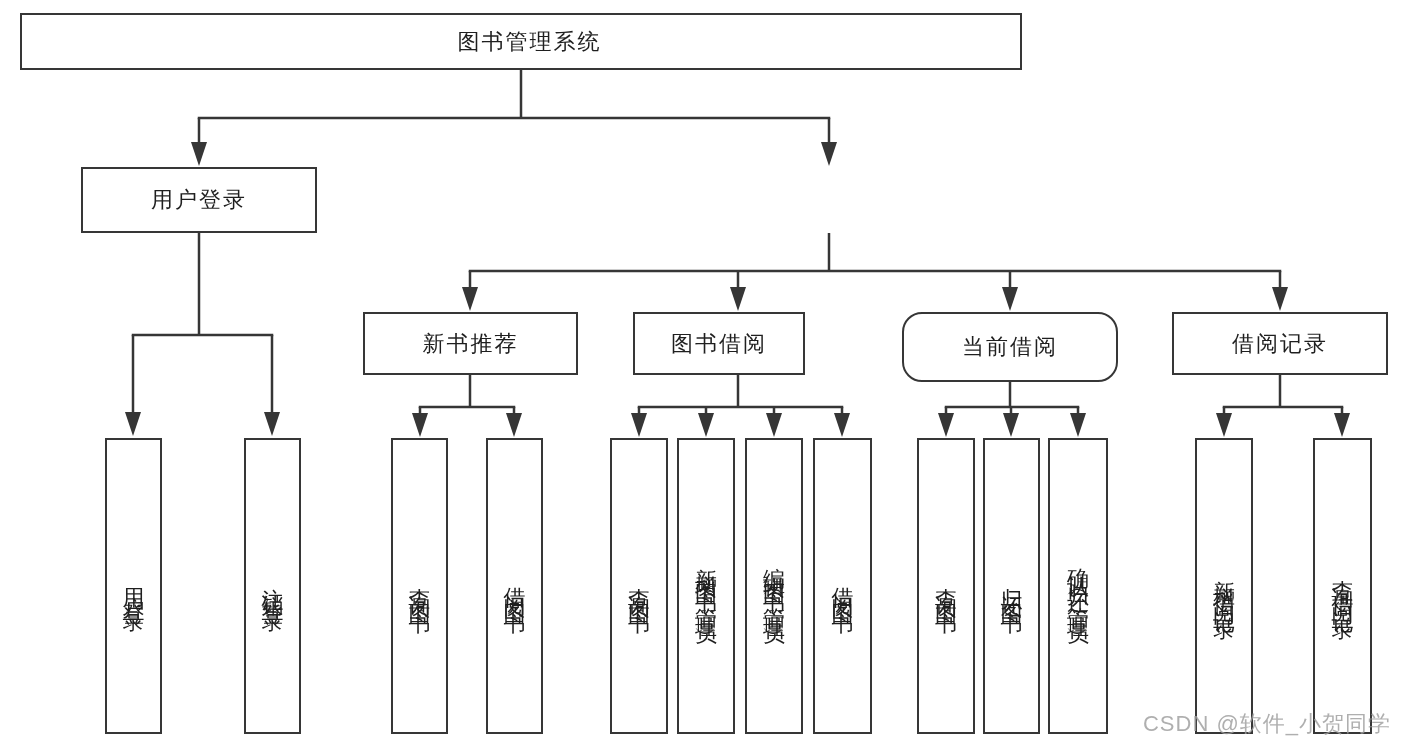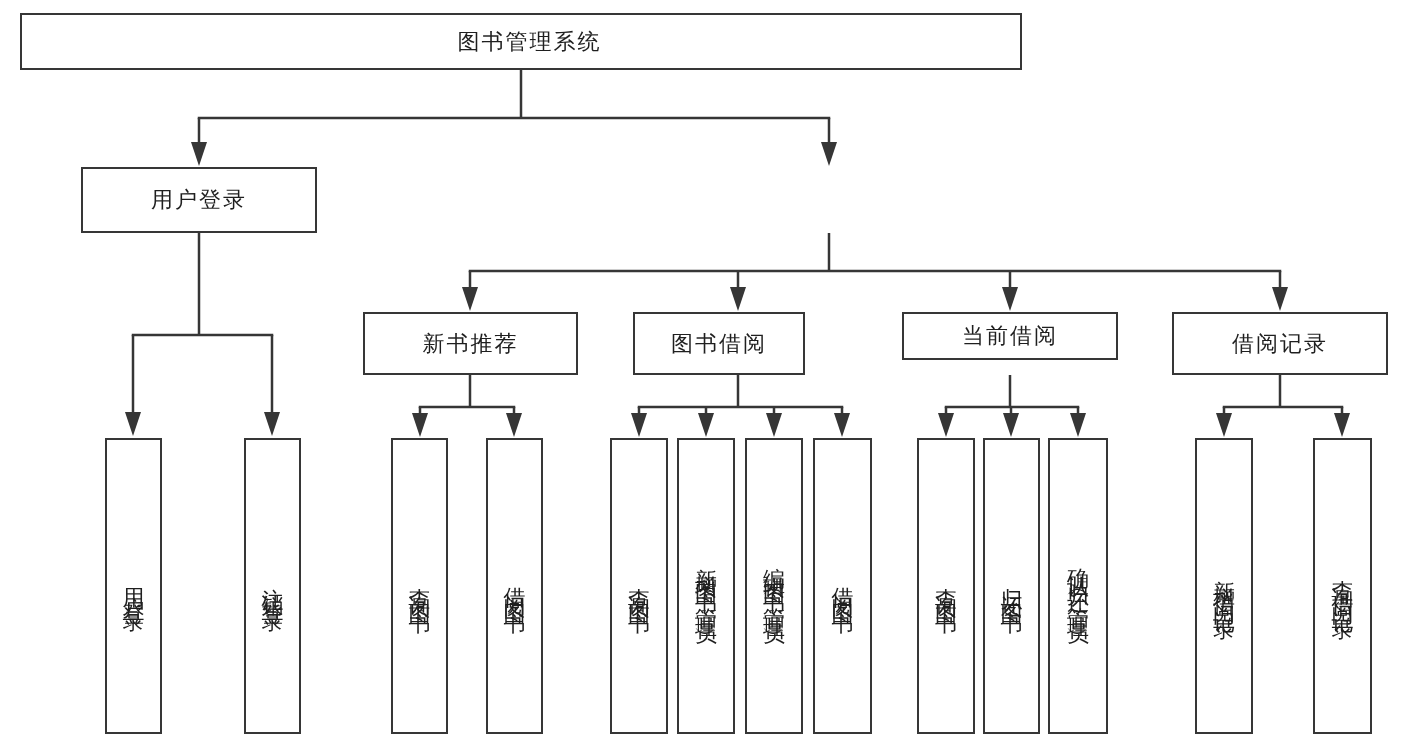--- a/index.html
+++ b/index.html
@@ -140,21 +140,21 @@
       </g>
     </g>
   </svg>
 
   <div class="box" style="left:20px; top:13px; width:1002px; height:57px;padding-left:17px;">图书管理系统</div>
 
   <div class="box" style="left:81px; top:167px; width:236px; height:66px;">用户登录</div>
 
   <div class="box" style="left:363px; top:312px; width:215px; height:63px;">新书推荐</div>
   <div class="box" style="left:633px; top:312px; width:172px; height:63px;">图书借阅</div>
-  <div class="box" style="left:902px; top:312px; width:216px; height:48px;">当前借阅</div>
+  <div class="box" style="left:902px; top:312px; width:216px; height:70px;border-radius:20px;">当前借阅</div>
   <div class="box" style="left:1172px; top:312px; width:216px; height:63px;">借阅记录</div>
 
   <div class="box leaf" style="left:105px; top:438px; width:57px; height:296px;">
     <span class="vlabel">用户登录</span>
   </div>
   <div class="box leaf" style="left:244px; top:438px; width:57px; height:296px;">
     <span class="vlabel">注销登录</span>
   </div>
 
   <div class="box leaf" style="left:391px; top:438px; width:57px; height:296px;">
@@ -187,14 +187,15 @@
     <span class="vlabel">确认归还（管理员）</span>
   </div>
 
   <div class="box leaf" style="left:1195px; top:438px; width:58px; height:296px;">
     <span class="vlabel">新增借阅记录</span>
   </div>
   <div class="box leaf" style="left:1313px; top:438px; width:59px; height:296px;">
     <span class="vlabel">查询借阅记录</span>
   </div>
 
+  <div class="watermark">CSDN @软件_小贺同学</div>
 
 </div>
 
 </body></html>

